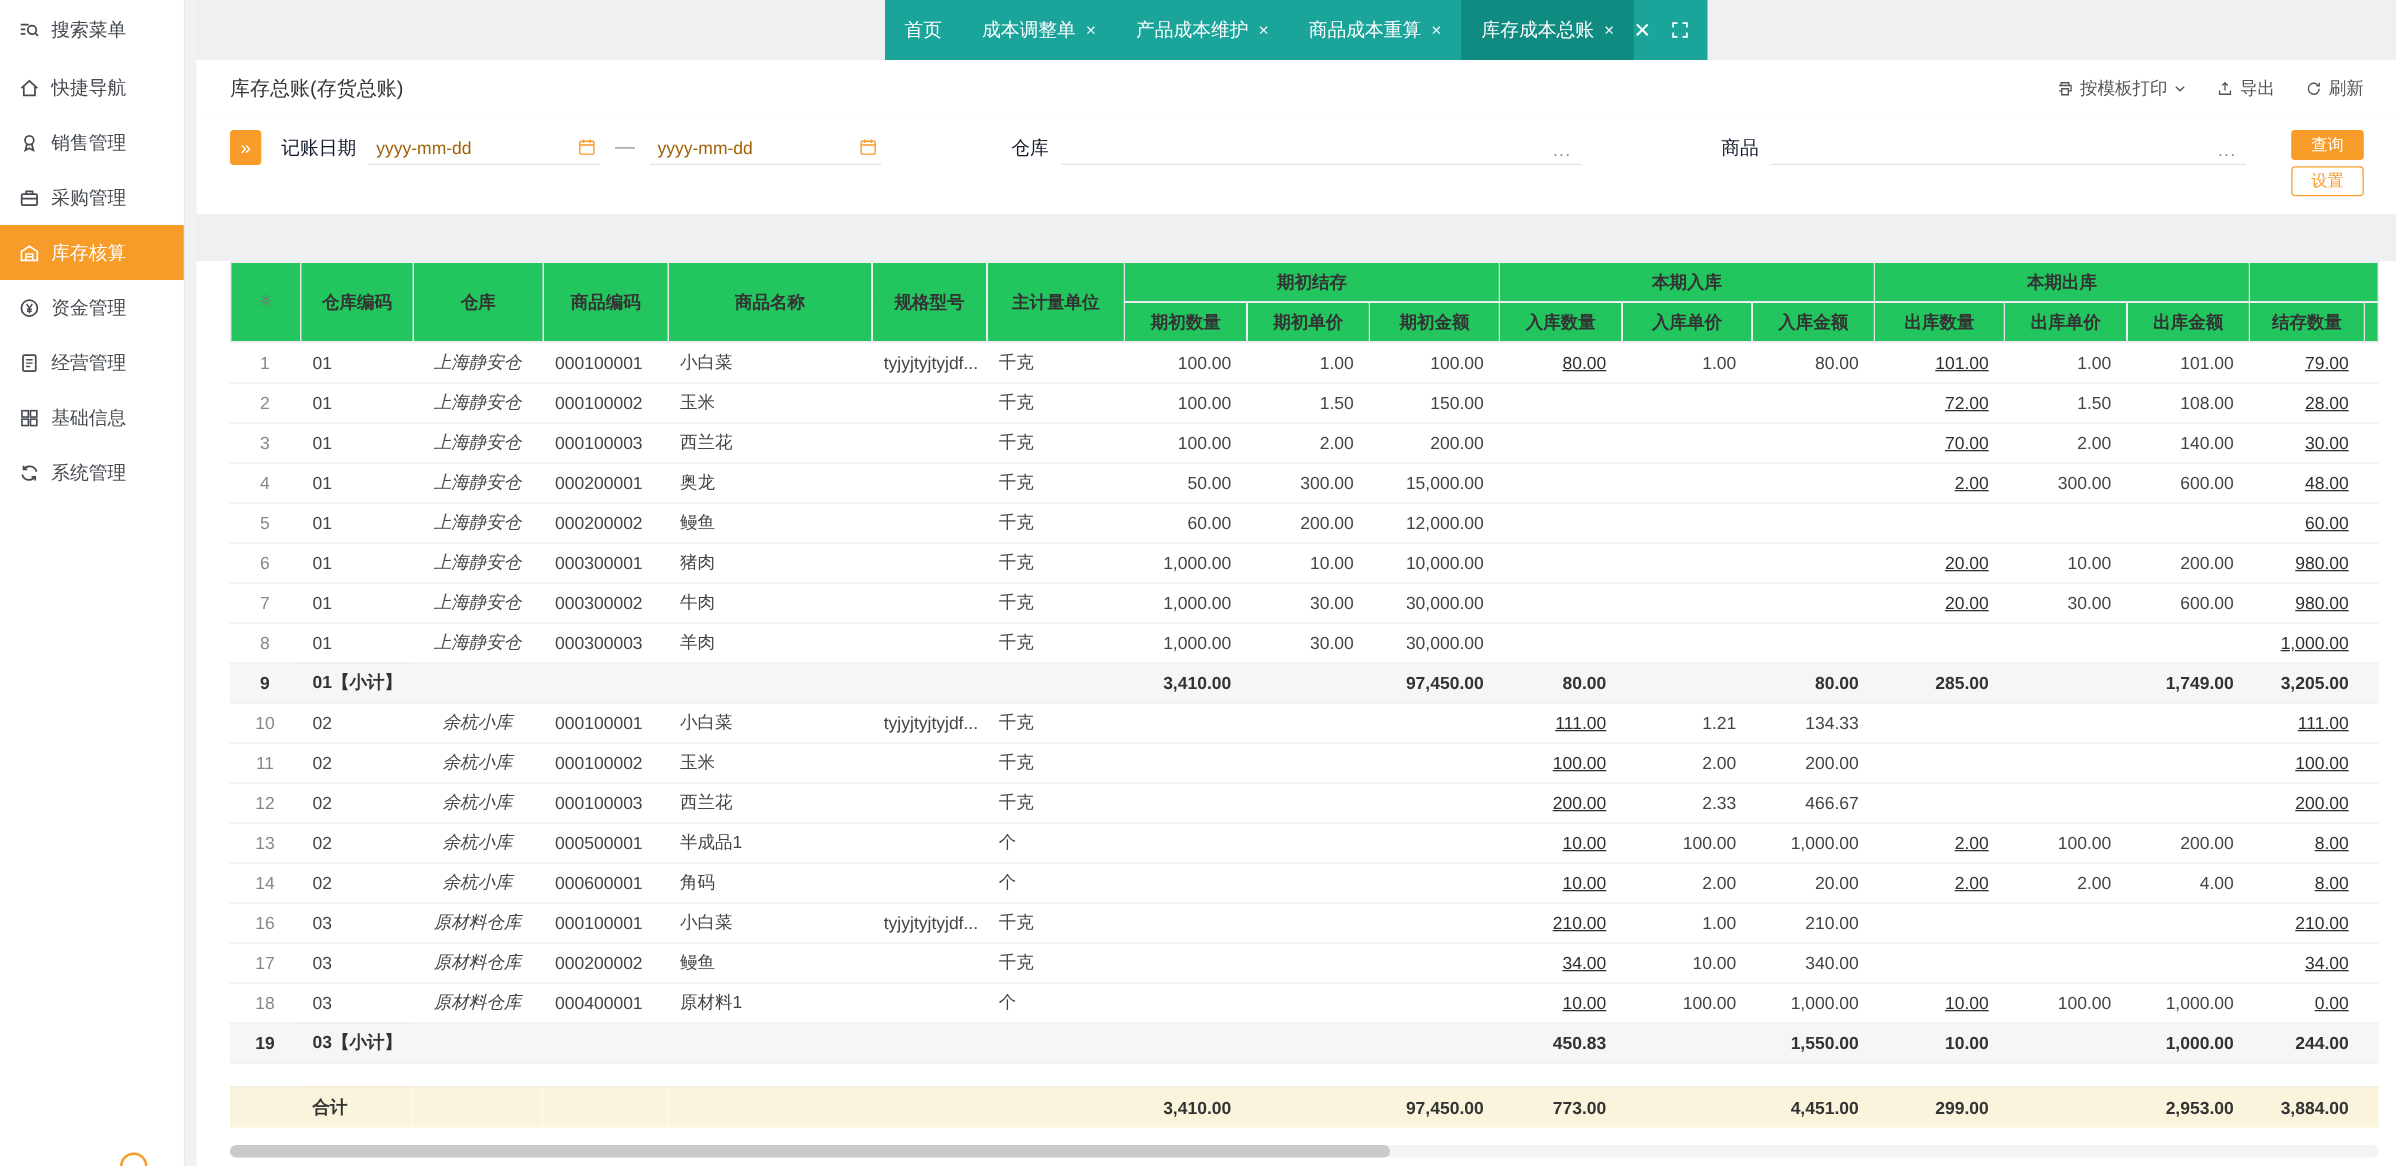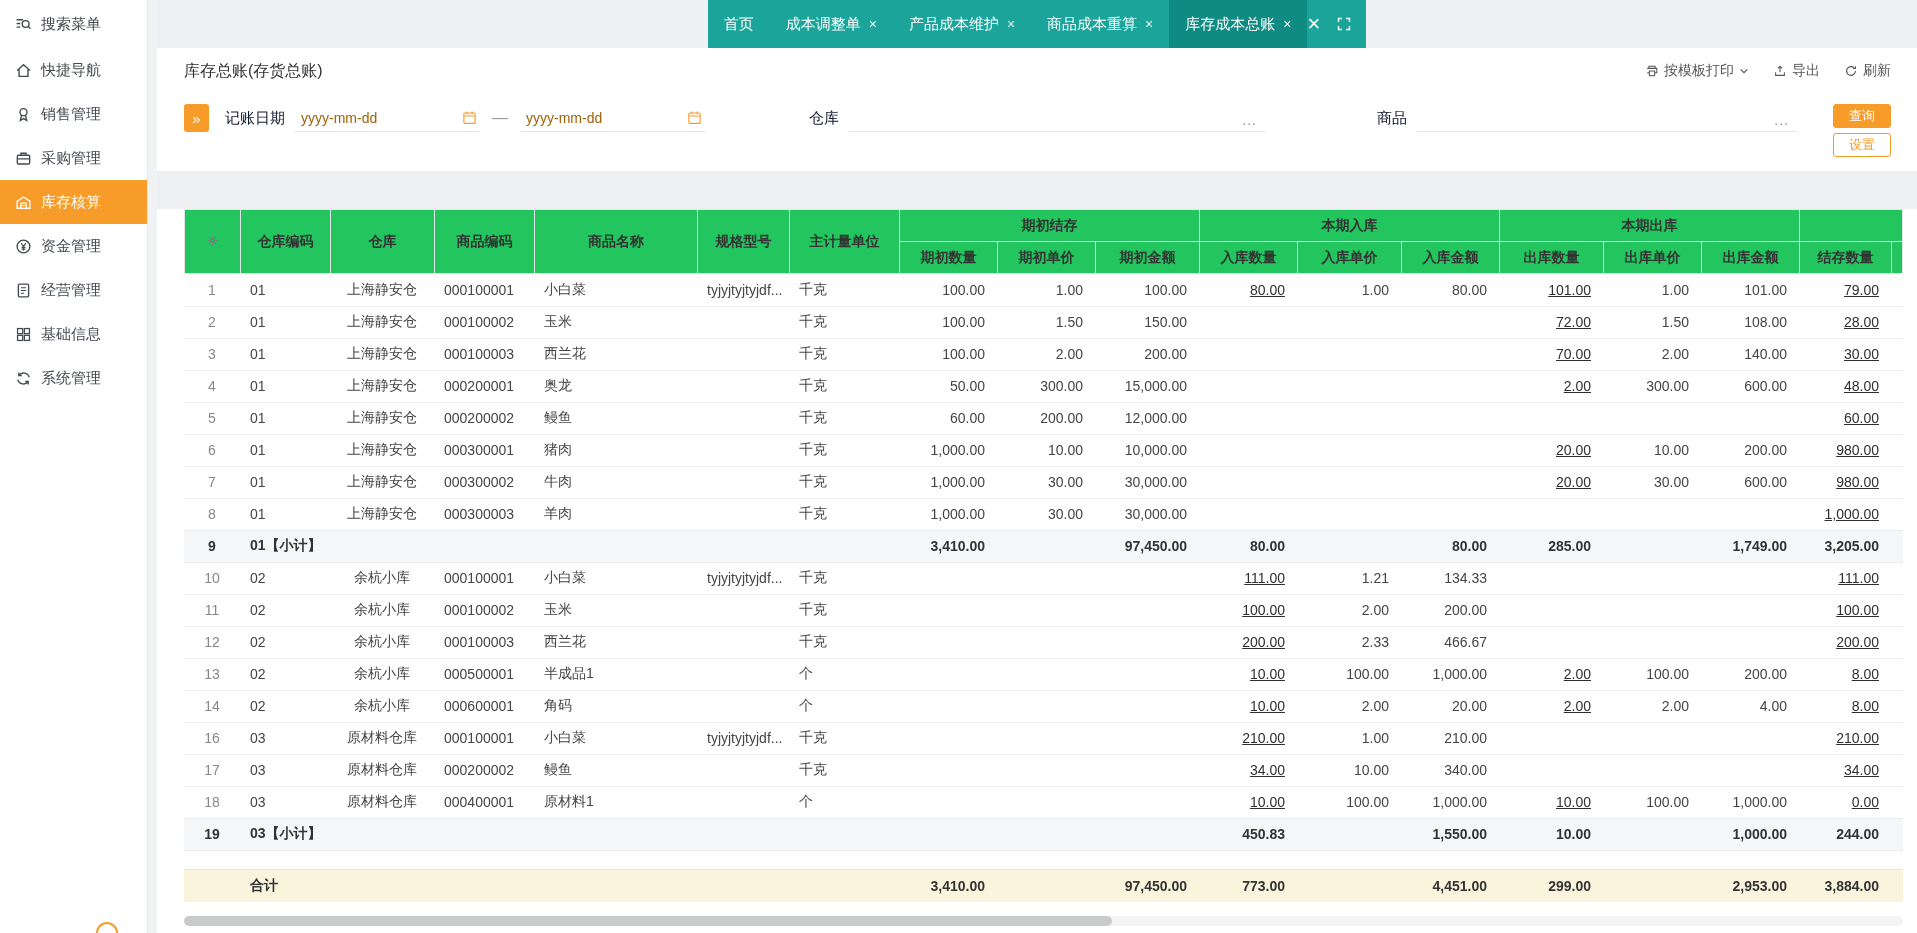--- a/index.html
+++ b/index.html
@@ -69,21 +69,21 @@
   .table-section{margin-top:38px;flex:1;background:#fff;padding:0 14px 0 27px;min-height:0;
     display:flex;flex-direction:column;}
   table{width:100%;table-layout:fixed;border-collapse:collapse;}
   th{background:#22c55e;border:1px solid #e3e5e7;height:32px;font-size:14px;font-weight:700;
     color:#333;text-align:center;white-space:nowrap;overflow:hidden;}
   .th-gear{color:#777;}
   .th-gear svg{width:15px;height:15px;}
   td{height:32px;border-bottom:1px solid #ededee;font-size:14px;color:#444;padding:0 10px;
     white-space:nowrap;overflow:hidden;background:#fff;}
   td.num{text-align:right;padding-right:12px;}
-  td.ctr{text-align:center;}
+  td.ctr{text-align:center;font-style:italic;}
   .cell-num{text-align:center;color:#888;padding:0 4px;}
   .grid-body{height:595px;overflow:hidden;}
   tr.subtotal td{background:#f5f6f7;font-weight:700;color:#333;}
   tr.subtotal .cell-num{color:#333;}
   td.sub-label{overflow:visible;white-space:nowrap;font-weight:700;color:#333;}
   .lnk{text-decoration:underline;color:#2f2f33;cursor:pointer;}
   tr.total td{background:#fbf4dd;font-weight:700;color:#333;border-bottom:none;border-top:1px solid #f0e6c8;}
   .hscroll{margin-top:14px;height:10px;background:#f4f4f5;border-radius:5px;position:relative;cursor:pointer;}
   .hthumb{position:absolute;left:0;top:0;height:10px;width:54%;background:#c9cacc;border-radius:5px;cursor:grab;}
 

